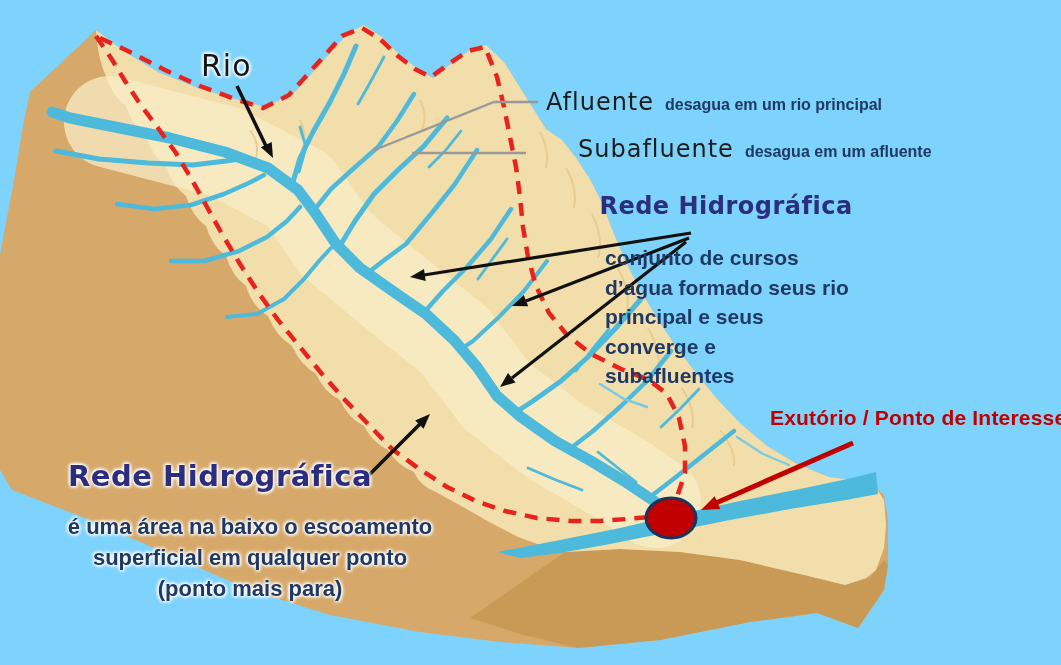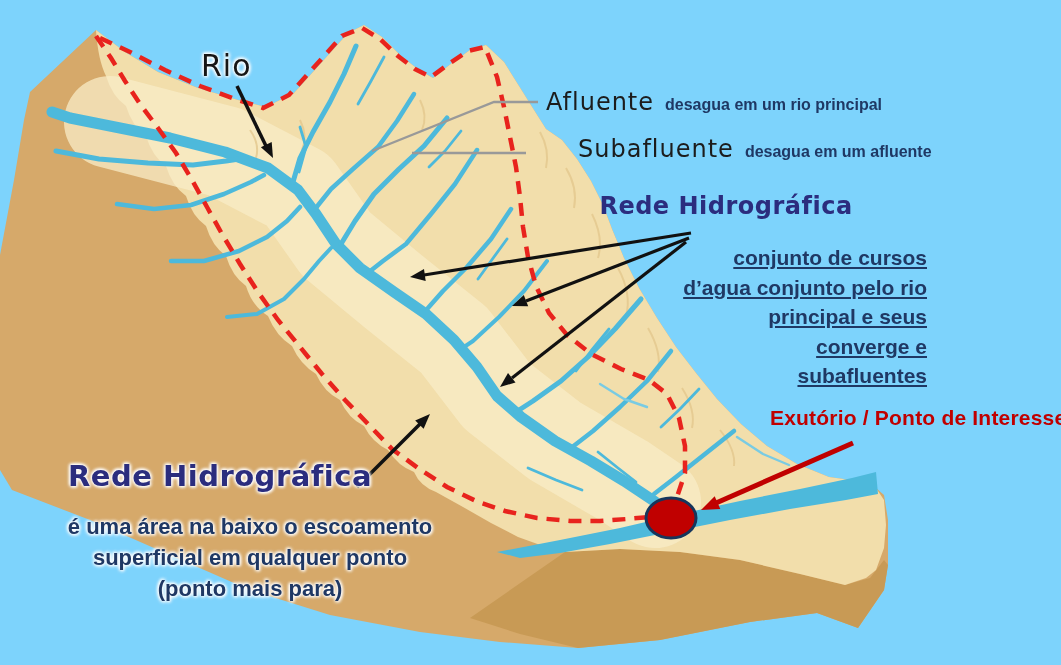--- a/index.html
+++ b/index.html
@@ -10,22 +10,22 @@
   .halo{text-shadow:0 0 4px #fff,0 0 4px #fff,1px 1px 3px #fff,-1px -1px 3px #fff;}
   .comic{font-family:"DejaVu Sans",sans-serif;}
   .rio-label{left:201px;top:48px;font-size:30px;color:#161616;letter-spacing:1px;}
   .term-row{display:flex;align-items:baseline;gap:11px;}
   .afluente-row{left:546px;top:88px;}
   .subafluente-row{left:534px;top:135px;margin-left:44px;}
   .term{font-size:24px;color:#1c1c1c;letter-spacing:1px;}
   .term-desc{font-size:16px;font-weight:bold;color:#1F3864;}
   .rede-title{left:565px;top:192px;width:322px;text-align:center;font-size:24px;font-weight:bold;
               color:#2B2D7E;letter-spacing:.5px;}
-  .rede-desc{position:absolute;left:605px;top:243px;width:322px;z-index:2;text-align:right;
-             font-size:21px;font-weight:bold;color:#1F3864;line-height:29.5px;text-decoration:underline;}
+  .rede-desc{position:absolute;left:605px;top:243px;width:322px;z-index:2;text-align:left;
+             font-size:21px;font-weight:bold;color:#1F3864;line-height:29.5px;}
   .exutorio-label{left:733px;top:406px;font-size:21px;font-weight:bold;color:#C00000;letter-spacing:.2px;margin-left:37px;}
   .bacia-title{left:40px;top:459px;width:360px;text-align:center;font-size:29px;font-weight:bold;
                color:#2B2D7E;letter-spacing:.5px;}
   .bacia-desc{position:absolute;left:10px;top:511px;width:480px;z-index:2;text-align:center;
               font-size:22px;font-weight:bold;color:#1F3864;line-height:31px;}
 </style>
 </head>
 <body>
 
 <div id="stage">
@@ -160,21 +160,21 @@
 
   <div class="lbl term-row subafluente-row">
     <span class="term comic">Subafluente</span>
     <span class="term-desc">desagua em um afluente</span>
   </div>
 
   <div class="lbl rede-title comic">Rede Hidrográfica</div>
 
   <div class="rede-desc">
     <div>conjunto de cursos</div>
-    <div>d’agua conjunto pelo rio</div>
+    <div>d’agua formado seus rio</div>
     <div>principal e seus</div>
     <div>converge e</div>
     <div>subafluentes</div>
   </div>
 
   <div class="lbl exutorio-label">Exutório / Ponto de Interesse</div>
 
   <div class="lbl bacia-title comic halo">Rede Hidrográfica</div>
 
   <div class="bacia-desc halo">

